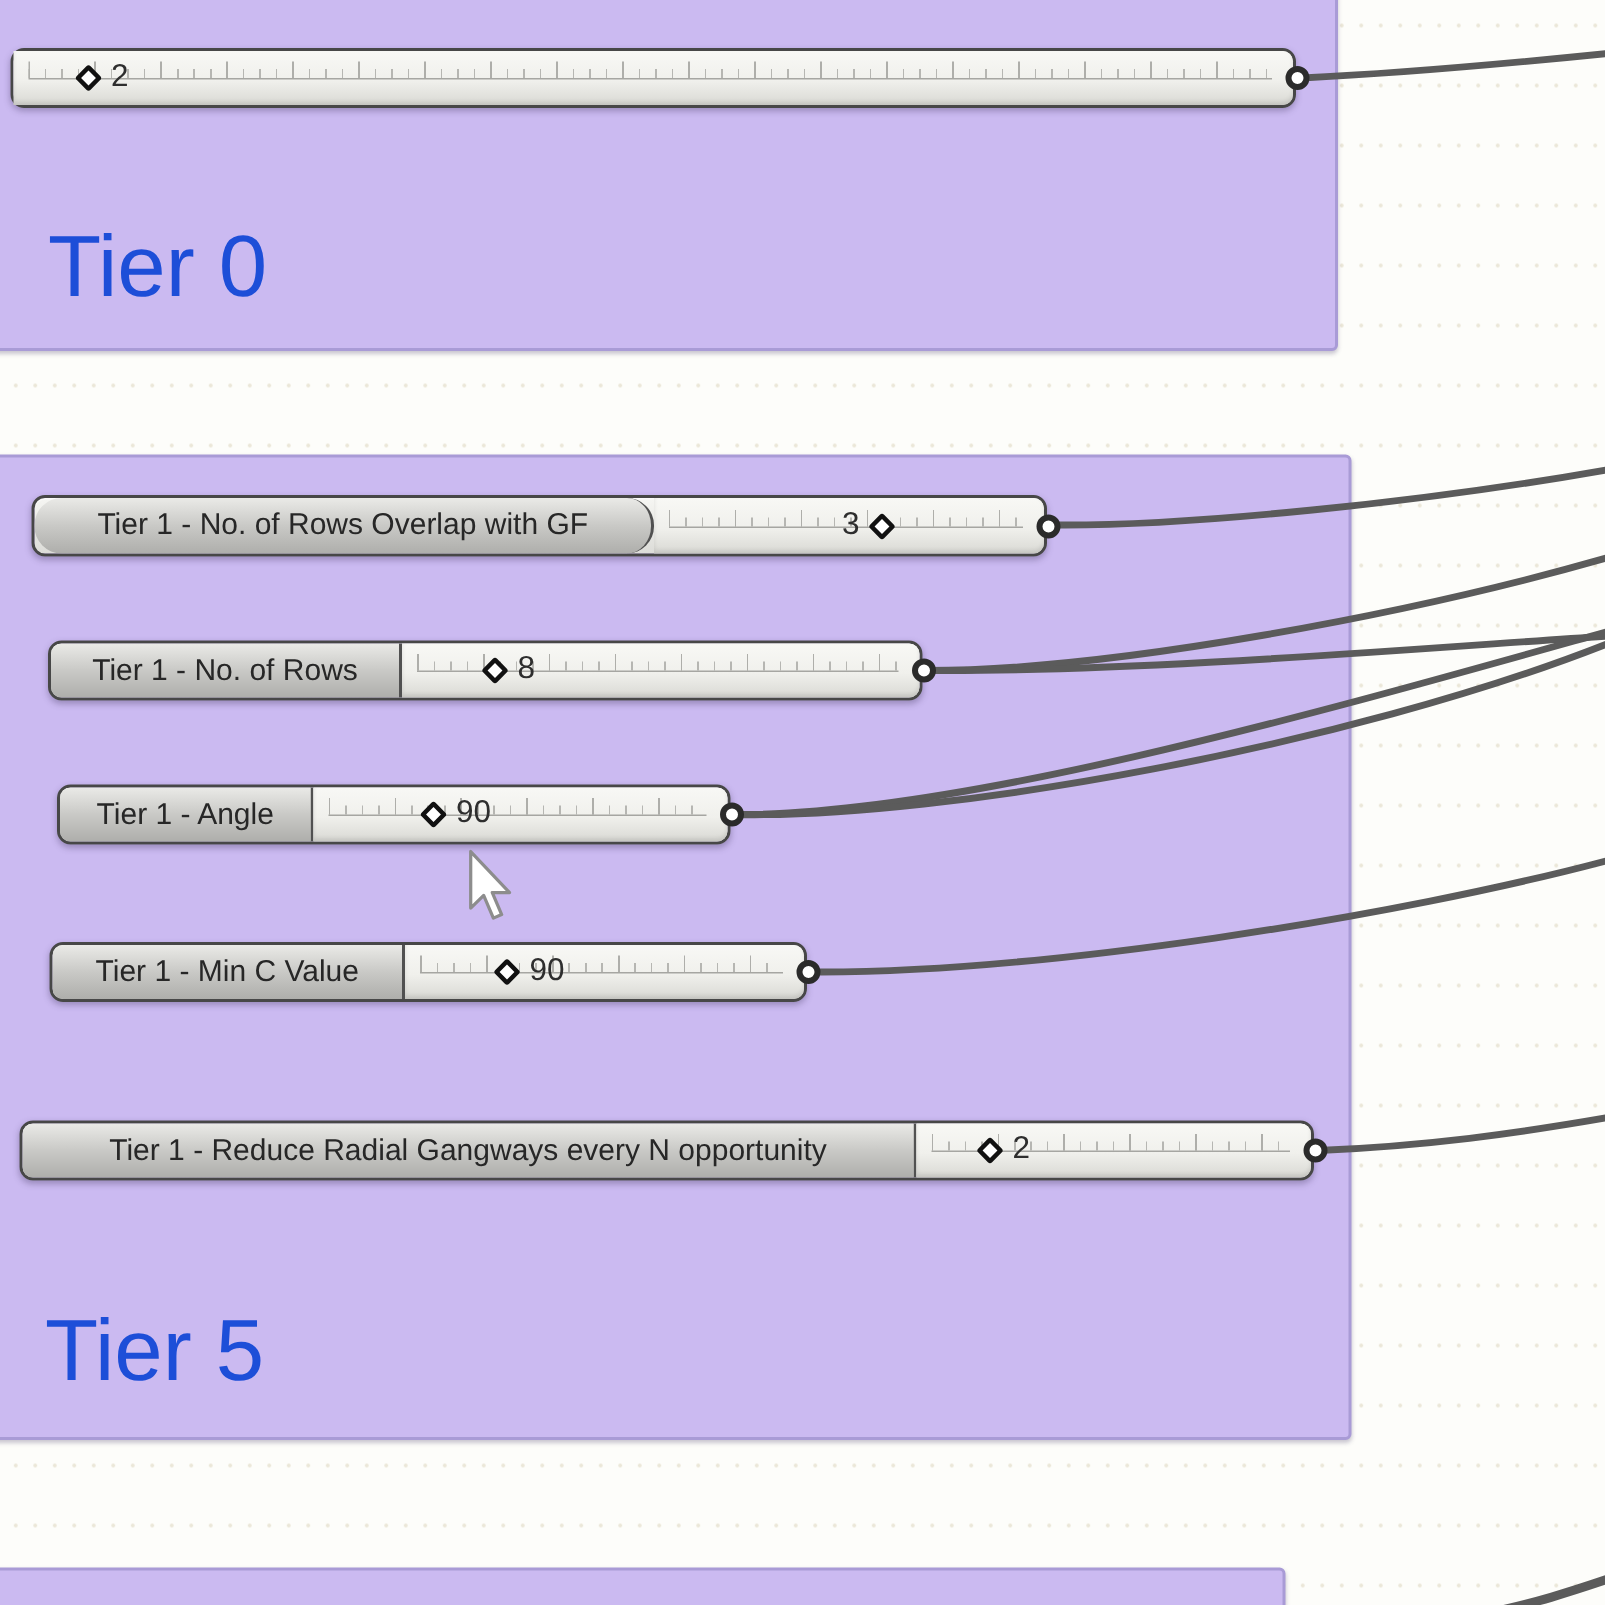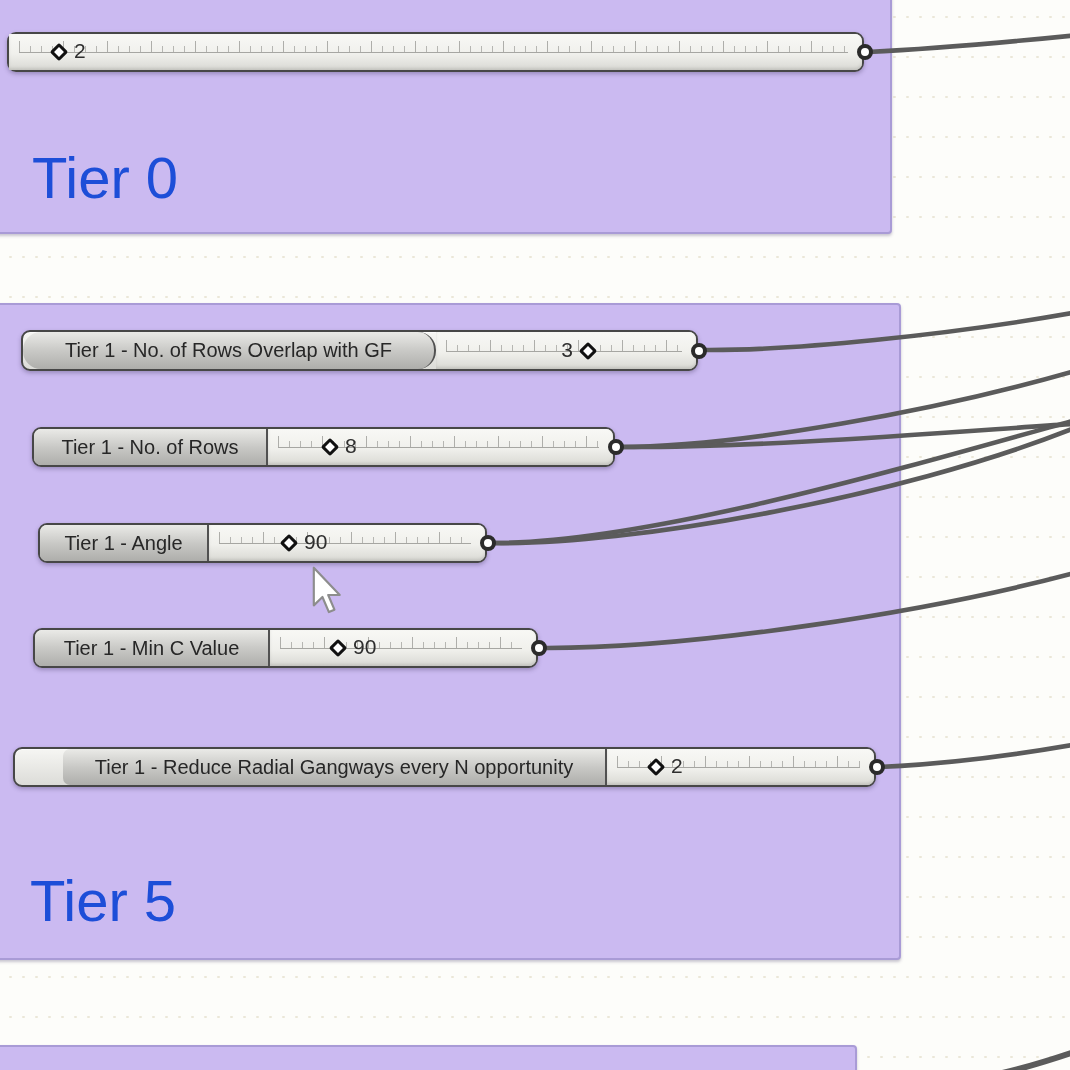--- a/index.html
+++ b/index.html
@@ -52,21 +52,21 @@
   .sval.left{right:15px;}
   .port{position:absolute;right:-11px;top:50%;width:16px;height:16px;margin-top:-8px;
        box-sizing:border-box;background:#fff;border:4px solid #2b2b2b;border-radius:50%;}
 
   
   .s0{left:7px;  top:32px;  width:857px;height:40px;} .s0 .sname{width:591px;} .s0 .gripwrap{left:50px;}
   .s1{left:21px; top:330px; width:677px;height:41px;} .s1 .sname{width:413px;border-radius:18px;} .s1 .gripwrap{left:152px;}
   .s2{left:32px; top:427px; width:583px;height:40px;} .s2 .sname{width:234px;} .s2 .gripwrap{left:62px;}
   .s3{left:38px; top:523px; width:449px;height:40px;} .s3 .sname{width:169px;} .s3 .gripwrap{left:80px;}
   .s4{left:33px; top:628px; width:505px;height:40px;} .s4 .sname{width:235px;text-align:right;} .s4 .gripwrap{left:68px;}
-  .s5{left:13px; top:747px; width:863px;height:40px;} .s5 .sname{width:544px;margin-left:48px;} .s5 .gripwrap{left:49px;}
+  .s5{left:13px; top:747px; width:863px;height:40px;} .s5 .sname{width:596px;} .s5 .gripwrap{left:49px;}
 
   .cursor{position:absolute;left:312px;top:566px;z-index:50;}
 </style>
 </head>
 <body>
 
 <div class="canvas">
 
   <div class="group g0">
     <div class="group-label">Tier 0</div>

